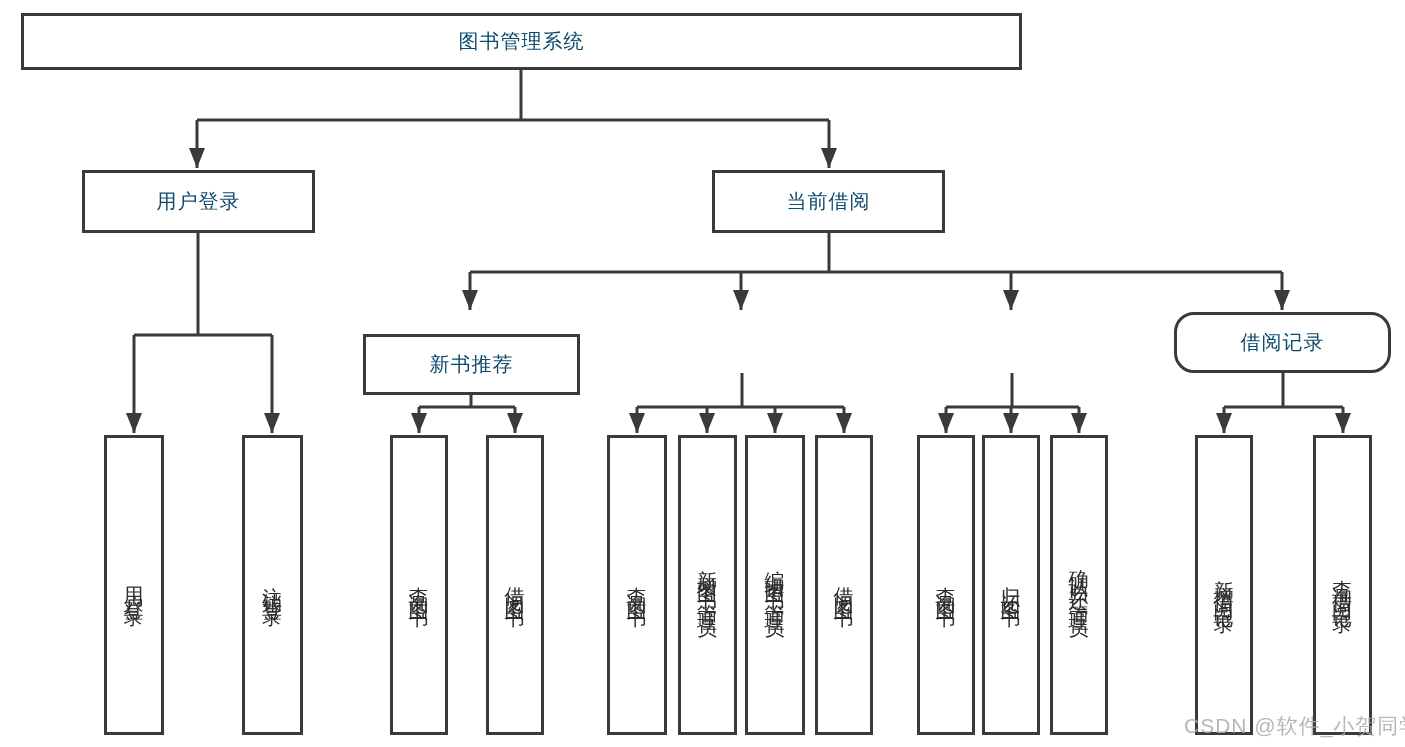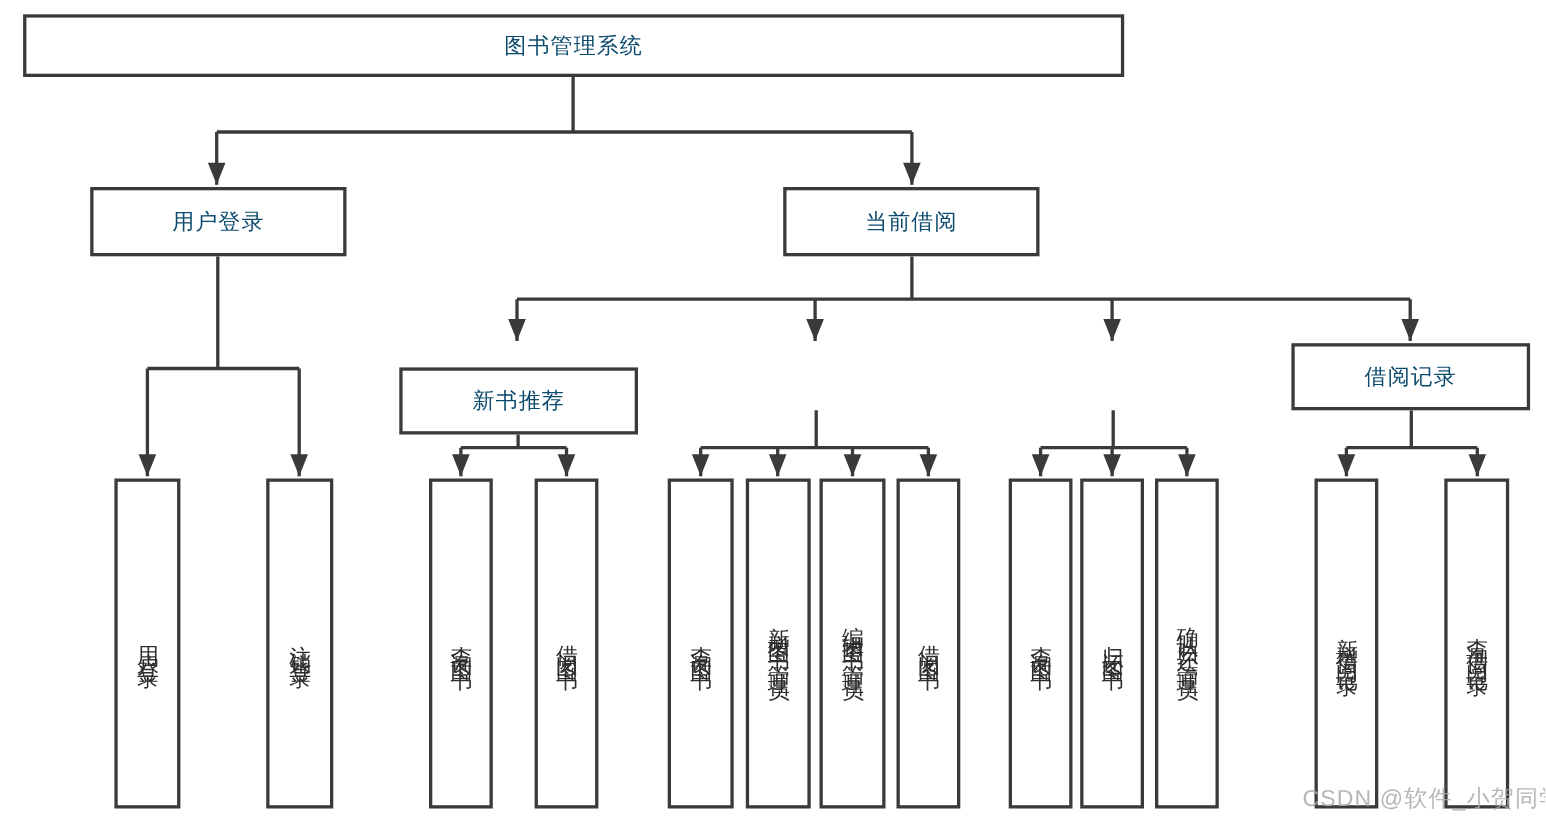--- a/index.html
+++ b/index.html
@@ -109,21 +109,21 @@
       <line x1="1343" y1="407" x2="1343" y2="433" marker-end="url(#arrow)"></line>
     </g>
   </svg>
 
   <div class="node" style="left:21px; top:13px; width:1001px; height:57px;">图书管理系统</div>
 
   <div class="node" style="left:82px; top:170px; width:233px; height:63px;">用户登录</div>
   <div class="node" style="left:712px; top:170px; width:233px; height:63px;">当前借阅</div>
 
   <div class="node" style="left:363px; top:312px; width:217px; height:61px;margin-top:22px;">新书推荐</div>
-  <div class="node" style="left:1174px; top:312px; width:217px; height:61px;">借阅记录</div>
+  <div class="node" style="left:1174px; top:312px; width:217px; height:61px;border-radius:20px;">借阅记录</div>
 
   <div class="leaf" style="left:104px; width:60px;">用户登录</div>
   <div class="leaf" style="left:242px; width:61px;">注销登录</div>
 
   <div class="leaf" style="left:390px; width:58px;">查询图书</div>
   <div class="leaf" style="left:486px; width:58px;">借阅图书</div>
 
   <div class="leaf" style="left:607px; width:60px;">查询图书</div>
   <div class="leaf" style="left:678px; width:59px;">新增图书（管理员）</div>
   <div class="leaf" style="left:745px; width:60px;">编辑图书（管理员）</div>

